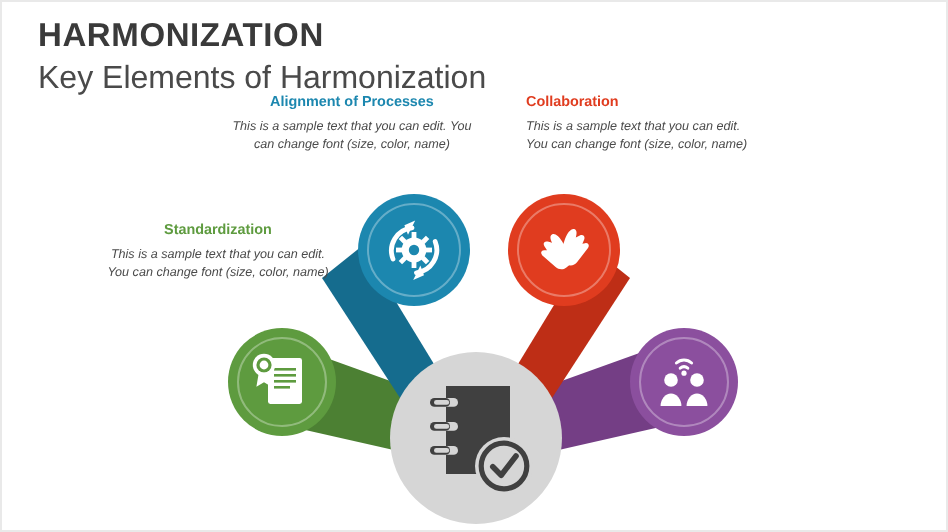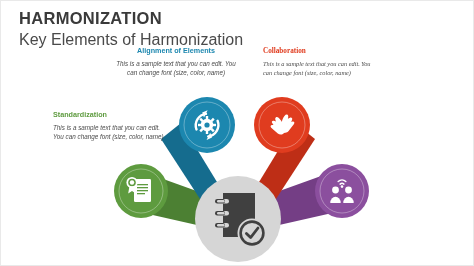--- a/index.html
+++ b/index.html
@@ -58,25 +58,25 @@
     margin: 0 0 3px 0;
   }
   .txt-body {
     font-size: 6.3px;
     font-style: italic;
     color: #4b4b4b;
     line-height: 1.45;
     margin: 0;
   }
   .ta-center { text-align: center; }
-  .ta-right  { text-align: left; }
+  .ta-right  { text-align: center; }
   .ta-left   { text-align: left; }
 
   #block-alignment     { left: 112px; top: 46px;  width: 126px; }
-  #block-collaboration { left: 262px; top: 46px;  width: 118px; font-family: Liberation Serif, serif; }
+  #block-collaboration { left: 262px; top: 46px;  width: 118px; }
   #block-standardization { left: 52px;  top: 110px; width: 112px; }
   #block-communication { left: 318px; top: 110px; width: 122px; }
 
   
   #diagram {
     position: absolute;
     left: 0;
     top: 0;
     width: 474px;
     height: 266px;
@@ -210,21 +210,21 @@
           <circle cx="251" cy="232" r="11.4" fill="none" stroke="#404040" stroke-width="2.6"></circle>
           <path d="M 245.4,232.4 L 249.6,236.6 L 257.0,227.0" fill="none" stroke="#404040" stroke-width="2.8" stroke-linecap="round" stroke-linejoin="round"></path>
         </g>
       </g>
 
       </g>
     </svg>
   </div>
 
   <div class="txtblock ta-center" id="block-alignment">
-    <p class="txt-heading" style="color:#1C87AF">Alignment of Elements</p>
+    <p class="txt-heading" style="color:#1C87AF">Alignment of Processes</p>
     <p class="txt-body">This is a sample text that you can edit. You can change font (size, color, name)</p>
   </div>
 
   <div class="txtblock ta-left" id="block-collaboration">
     <p class="txt-heading" style="color:#E03C1F">Collaboration</p>
     <p class="txt-body">This is a sample text that you can edit. You can change font (size, color, name)</p>
   </div>
 
   <div class="txtblock ta-right" id="block-standardization">
     <p class="txt-heading" style="color:#5E9B3F">Standardization</p>

